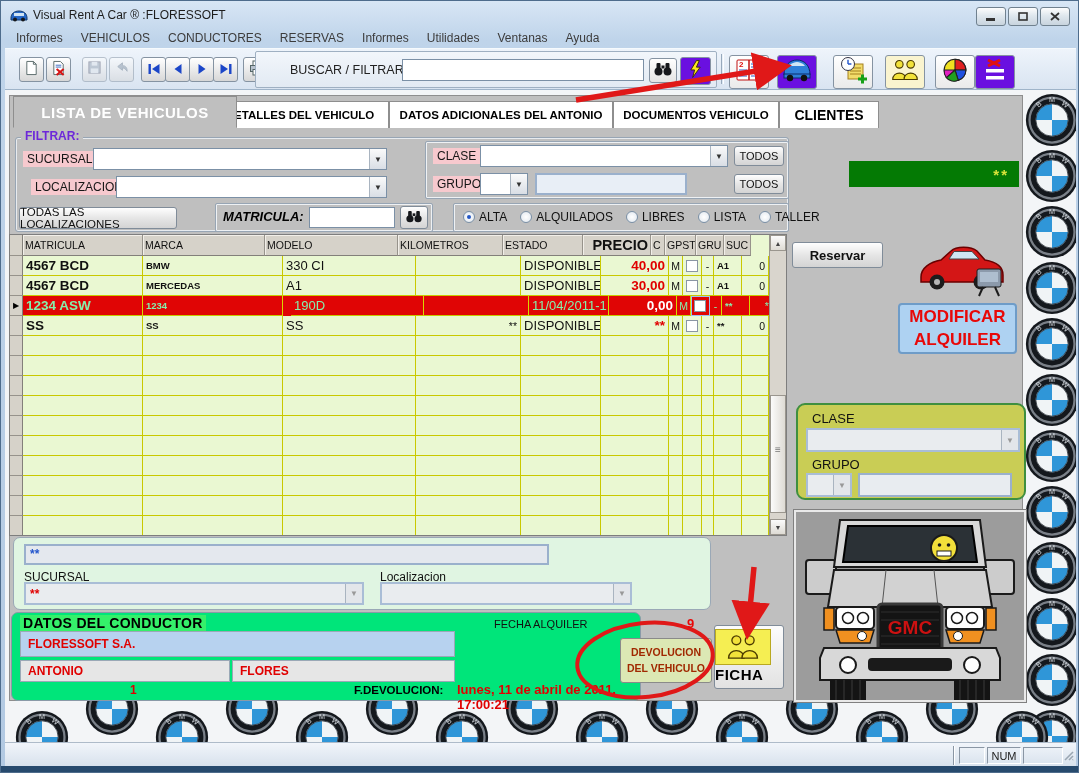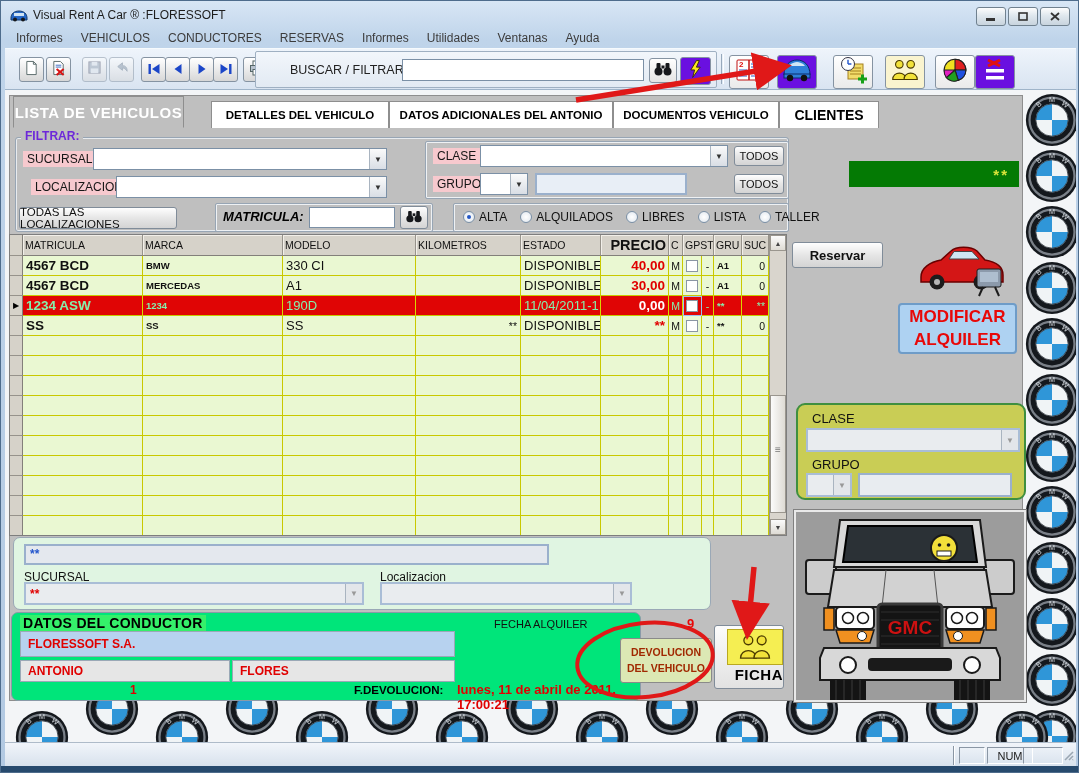--- a/index.html
+++ b/index.html
@@ -102,21 +102,21 @@
 .locpanel{position:absolute;left:12px;top:536px;width:698px;height:73px;background:#e0f5e2;border:1px solid #9aa8b6;border-radius:7px;}
 .locpanel .lab{position:absolute;font-size:12px;color:#111;}
 .f-blue{color:#2255cc;font-weight:bold;background:#e4e8ee;border:2px solid #9ab0cc;}
 
 .conpanel{position:absolute;left:10px;top:611px;width:630px;height:89px;background:#00e57a;border:1px solid #8a9aa8;border-radius:7px;}
 .contitle{position:absolute;left:8px;top:2px;background:#35f06a;color:#000;font-weight:bold;font-size:14px;padding:0 3px;letter-spacing:.3px;}
 .red-field{position:absolute;border:1px solid #9aa8b6;color:#e00000;font-weight:bold;font-size:12px;display:flex;align-items:center;padding:0 7px;white-space:nowrap;overflow:hidden;}
 .devbtn{position:absolute;left:608px;top:25px;width:92px;height:45px;background:#dcE8b4;background:#dce8b4;border:1px solid #8a8a8a;border-radius:3px;
   color:#a02800;font-weight:bold;font-size:10.5px;text-align:center;display:flex;align-items:center;justify-content:center;line-height:1.5;}
 .fichabtn{position:absolute;left:702px;top:12px;width:70px;height:64px;border:1px solid #808c99;border-radius:3px;
-  background:linear-gradient(#fcfcfc,#e2e2e2);display:flex;flex-direction:column;align-items:flex-end;padding-top:3px;}
+  background:linear-gradient(#fcfcfc,#e2e2e2);display:flex;flex-direction:column;align-items:flex-start;padding-top:3px;}
 .ficha-ico{width:56px;height:36px;background:#f5ee52;border:1px solid #b9a820;display:flex;align-items:center;justify-content:center;}
 .ficha-lab{font-weight:bold;font-size:15px;color:#000;margin-top:1px;letter-spacing:.5px;}
 
 .statusbar{position:absolute;left:4px;top:741px;width:1071px;height:25px;background:linear-gradient(#f1f5fa,#d7e1ec);border-top:1px solid #aebbc9;}
 .scell{position:absolute;top:4px;height:17px;border:1px solid;border-color:#8a96a4 #fff #fff #8a96a4;font-size:11px;display:flex;align-items:center;justify-content:center;color:#222;}
 .ssep{position:absolute;top:3px;width:2px;height:19px;border-left:1px solid #8a96a4;border-right:1px solid #fff;}
 
 .annotations{position:absolute;left:0;top:0;width:1079px;height:773px;pointer-events:none;z-index:50;}
 .lab9{position:absolute;left:686px;top:615px;color:#e80808;font-weight:bold;font-size:13px;z-index:51;}
 </style>
@@ -677,21 +677,21 @@
             <text x="30" y="10" transform="rotate(-40 30 30)">B</text>
             <text x="30" y="10">M</text>
             <text x="30" y="10" transform="rotate(40 30 30)">W</text>
           </g>
         </svg></div>
     </div>
 
   <div class="form"></div>
 
   <div id="tabsc">
-      <div class="tab active" style="left: 12px; width: 171px; z-index: 4;">LISTA DE VEHICULOS</div>
+      <div class="tab active" style="left: 12px; width: 224px; z-index: 4;">LISTA DE VEHICULOS</div>
       <div class="tab" style="left: 210px; width: 178px; z-index: 3;">DETALLES DEL VEHICULO</div>
       <div class="tab" style="left: 388px; width: 224px; z-index: 3;">DATOS ADICIONALES DEL ANTONIO</div>
       <div class="tab" style="left: 612px; width: 166px; z-index: 3;">DOCUMENTOS VEHICULO</div>
       <div class="tab big" style="left: 778px; width: 100px; z-index: 3;">CLIENTES</div>
     </div>
 
   <div class="fieldset"></div>
   <div class="legend" style="z-index:3">FILTRAR:</div>
 
   <div class="plabel" style="left:22px;top:150px;z-index:3">SUCURSAL:</div>
@@ -762,21 +762,21 @@
       </div>
     </div>
 
   <div class="banner" style="z-index:3">**</div>
 
   <div class="grid">
     <div class="gbody" id="gbody">
         <div class="grow head">
           <div class="gut"></div>
           <div class="gcell" style="width: 120px;">MATRICULA</div>
-          <div class="gcell" style="width: 140px;">MARCA</div>
+          <div class="gcell" style="width: 122px;">MARCA</div>
           <div class="gcell" style="width: 133px;">MODELO</div>
           <div class="gcell" style="width: 105px;">KILOMETROS</div>
           <div class="gcell" style="width: 80px;">ESTADO</div>
           <div class="gcell c-right" style="width: 68px; font-weight: bold; font-size: 14.5px;">PRECIO</div>
           <div class="gcell" style="width: 14px;">C</div>
           <div class="gcell" style="width: 31px;">GPSTC</div>
           <div class="gcell" style="width: 28px;">GRU</div>
           <div class="gcell" style="width: 27px;">SUC</div>
         </div>
         <div class="grow">
@@ -808,21 +808,21 @@
             <div class="chk"></div>
           </div>
           <div class="gcell c-center c-small" style="width: 12px;">-</div>
           <div class="gcell c-gru" style="width: 28px;">A1</div>
           <div class="gcell c-right c-small" style="width: 27px;">0</div>
         </div>
         <div class="grow sel">
           <div class="gut">▶</div>
           <div class="gcell c-mat" style="width: 120px;">1234 ASW</div>
           <div class="gcell c-marca" style="width: 140px;">1234</div>
-          <div class="gcell " style="width: 133px;">190D</div>
+          <div class="gcell " style="width: 133px; margin-left: 8px;">190D</div>
           <div class="gcell c-right c-small" style="width: 105px;"></div>
           <div class="gcell " style="width: 80px;">11/04/2011-1</div>
           <div class="gcell c-precio" style="width: 68px;">0,00</div>
           <div class="gcell c-center c-small" style="width: 14px;">M</div>
           <div class="gcell c-center cell-gps" style="width: 19px;">
             <div class="chk"></div>
           </div>
           <div class="gcell c-center c-small" style="width: 12px;">-</div>
           <div class="gcell c-gru" style="width: 28px;">**</div>
           <div class="gcell c-right c-small" style="width: 27px;">**</div>
@@ -1111,21 +1111,21 @@
       <span class="ficha-lab">FICHA</span>
     </div>
     <div style="position:absolute;left:342px;top:71px;font-size:11.5px;font-weight:bold;color:#000">F.DEVOLUCION:</div>
     <div style="position:absolute;left:445px;top:69px;font-size:13px;font-weight:bold;color:#e00000">lunes, 11 de abril de 2011, 17:00:21</div>
   </div>
   <div class="lab9">9</div>
 
   <div class="statusbar">
     <div class="ssep" style="left:948px"></div>
     <div class="scell" style="left:954px;width:26px"></div>
-    <div class="scell" style="left:982px;width:46px">NUM</div>
+    <div class="scell" style="left:982px;width:34px">NUM</div>
     <div class="scell" style="left:1018px;width:40px"></div>
     <span style="position:absolute;right:2px;bottom:2px"><svg width="10" height="10" viewBox="0 0 10 10">
           <g stroke="#9aa6b2" stroke-width="1.6">
             <line x1="9" y1="1" x2="1" y2="9"></line>
             <line x1="9" y1="5" x2="5" y2="9"></line>
             <line x1="9" y1="8.5" x2="8.5" y2="9"></line>
           </g>
         </svg></span>
   </div>
 

